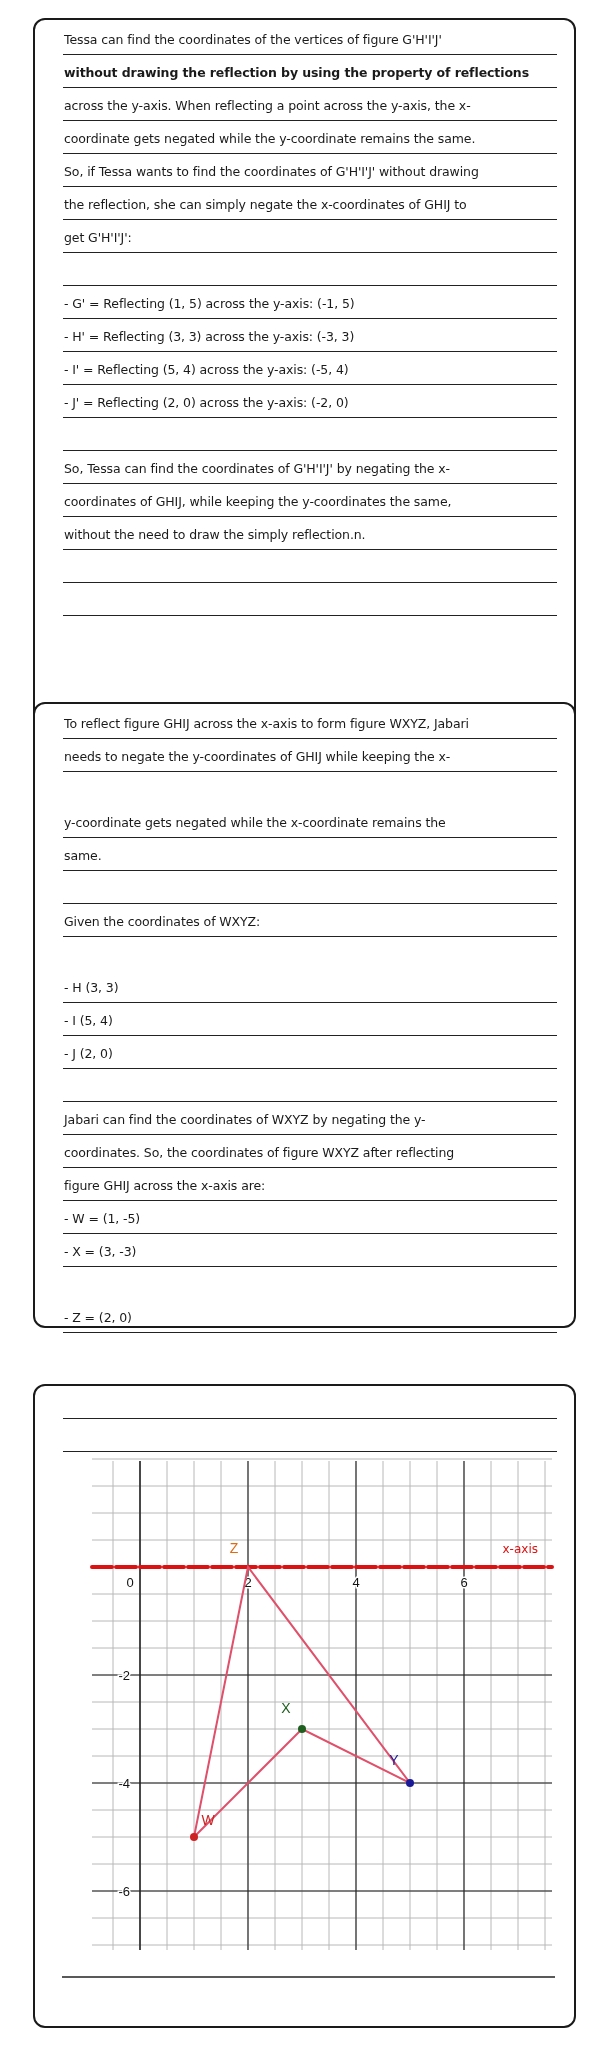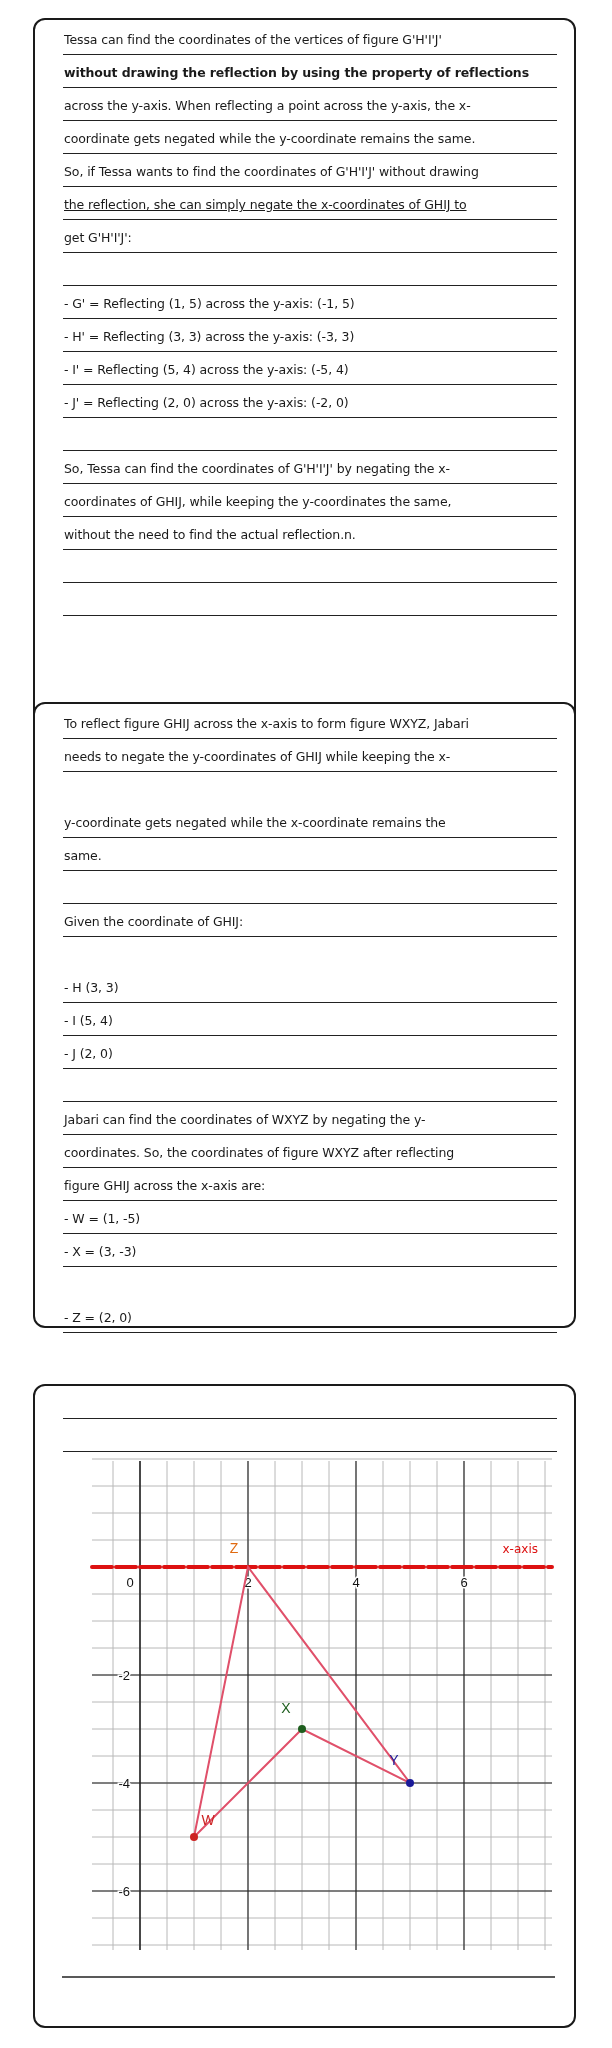--- a/index.html
+++ b/index.html
@@ -21,42 +21,42 @@
 </style>
 </head>
 <body>
 
 <div class="card" style="top:18px;height:749px;" id="card1">
     <div class="line" style="top: 2px;">Tessa can find the coordinates of the vertices of figure G'H'I'J'</div>
     <div class="line" style="top: 35px; font-weight: bold;">without drawing the reflection by using the property of reflections</div>
     <div class="line" style="top: 68px;">across the y-axis. When reflecting a point across the y-axis, the x-</div>
     <div class="line" style="top: 101px;">coordinate gets negated while the y-coordinate remains the same.</div>
     <div class="line" style="top: 134px;">So, if Tessa wants to find the coordinates of G'H'I'J' without drawing</div>
-    <div class="line" style="top: 167px; text-decoration: underline;">the reflection, she can simply negate the x-coordinates of GHIJ to</div>
+    <div class="line" style="top: 167px;">the reflection, she can simply negate the x-coordinates of GHIJ to</div>
     <div class="line" style="top: 200px;">get G'H'I'J':</div>
     <div class="line" style="top: 233px;"></div>
     <div class="line" style="top: 266px;">- G' = Reflecting (1, 5) across the y-axis: (-1, 5)</div>
     <div class="line" style="top: 299px;">- H' = Reflecting (3, 3) across the y-axis: (-3, 3)</div>
     <div class="line" style="top: 332px;">- I' = Reflecting (5, 4) across the y-axis: (-5, 4)</div>
     <div class="line" style="top: 365px;">- J' = Reflecting (2, 0) across the y-axis: (-2, 0)</div>
     <div class="line" style="top: 398px;"></div>
     <div class="line" style="top: 431px;">So, Tessa can find the coordinates of G'H'I'J' by negating the x-</div>
     <div class="line" style="top: 464px;">coordinates of GHIJ, while keeping the y-coordinates the same,</div>
-    <div class="line" style="top: 497px;">without the need to find the actual reflection.n.</div>
+    <div class="line" style="top: 497px;">without the need to draw the simply reflection.n.</div>
     <div class="line" style="top: 530px;"></div>
     <div class="line" style="top: 563px;"></div>
   </div>
 
 <div class="card" style="top:702px;height:626px;" id="card2">
     <div class="line" style="top: 2px;">To reflect figure GHIJ across the x-axis to form figure WXYZ, Jabari</div>
     <div class="line" style="top: 35px;">needs to negate the y-coordinates of GHIJ while keeping the x-</div>
     <div class="line" style="top: 101px;">y-coordinate gets negated while the x-coordinate remains the</div>
     <div class="line" style="top: 134px;">same.</div>
     <div class="line" style="top: 167px;"></div>
-    <div class="line" style="top: 200px;">Given the coordinate of GHIJ:</div>
+    <div class="line" style="top: 200px;">Given the coordinates of WXYZ:</div>
     <div class="line" style="top: 266px;">- H (3, 3)</div>
     <div class="line" style="top: 299px;">- I (5, 4)</div>
     <div class="line" style="top: 332px;">- J (2, 0)</div>
     <div class="line" style="top: 365px;"></div>
     <div class="line" style="top: 398px;">Jabari can find the coordinates of WXYZ by negating the y-</div>
     <div class="line" style="top: 431px;">coordinates. So, the coordinates of figure WXYZ after reflecting</div>
     <div class="line" style="top: 464px;">figure GHIJ across the x-axis are:</div>
     <div class="line" style="top: 497px;">- W = (1, -5)</div>
     <div class="line" style="top: 530px;">- X = (3, -3)</div>
     <div class="line" style="top: 596px;">- Z = (2, 0)</div>

